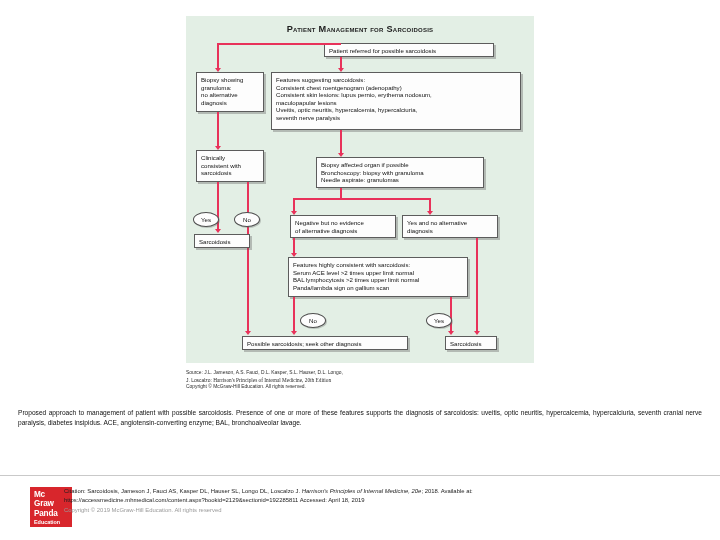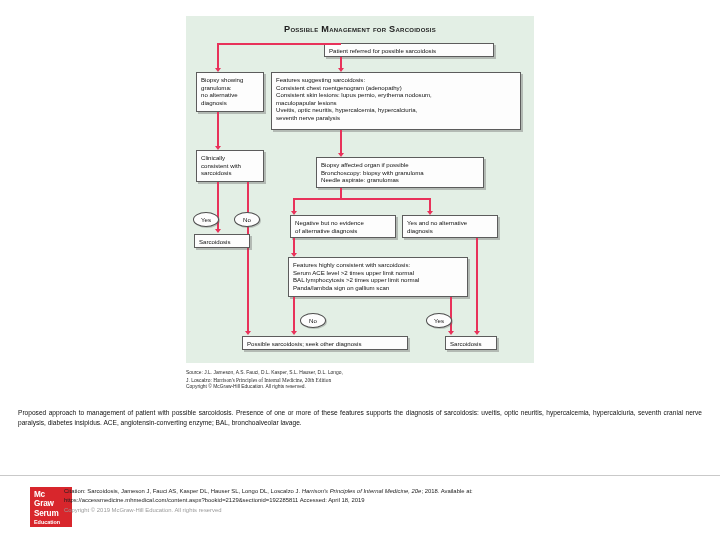--- a/index.html
+++ b/index.html
@@ -59,21 +59,21 @@
   #logo .edu{font-size:5.4px;font-weight:bold;letter-spacing:0;}
   #footer-text{position:absolute;left:64px;top:487px;width:650px;font-size:5.9px;line-height:9.4px;color:#1d1d1d;}
   #footer-text .ital{font-style:italic;}
   #footer-text .copy{color:#9a9a9a;}
 </style>
 </head>
 <body>
 
 <div id="figure-panel">
 
-  <div id="figure-title">Possible Management for Sarcoidosis</div>
+  <div id="figure-title">Patient Management for Sarcoidosis</div>
 
   <div class="node" style="left:138px;top:27px;width:170px;height:14px;">
     <div>Patient referred for possible sarcoidosis</div>
   </div>
 
   <div class="vline" style="left:154px;top:41px;height:8px;"></div>
   <div class="hline" style="left:31px;top:27px;width:124px;"></div>
   <div class="vline" style="left:31px;top:27px;height:22px;"></div>
   <div class="vline" style="left:31px;top:41px;height:12px;"></div>
   <div class="arrow" style="left:28.6px;top:52px;"></div>
@@ -188,21 +188,21 @@
   <div>Copyright © McGraw-Hill Education. All rights reserved.</div>
 </div>
 
 <div id="caption">Proposed approach to management of patient with possible sarcoidosis. Presence of one or more of these features supports the diagnosis of sarcoidosis: uveitis, optic neuritis, hypercalcemia, hypercalciuria, seventh cranial nerve paralysis, diabetes insipidus. ACE, angiotensin-converting enzyme; BAL, bronchoalveolar lavage.</div>
 
 <div id="footer-rule"></div>
 
 <div id="logo">
   <div>Mc</div>
   <div>Graw</div>
-  <div>Serum</div>
+  <div>Panda</div>
   <div class="edu">Education</div>
 </div>
 
 <div id="footer-text">
   <div><span>Citation: Sarcoidosis, Jameson J, Fauci AS, Kasper DL, Hauser SL, Longo DL, Loscalzo J. </span><span class="ital">Harrison's Principles of Internal Medicine, 20e</span><span>; 2018. Available at:</span></div>
   <div>https://accessmedicine.mhmedical.com/content.aspx?bookid=2129&amp;sectionid=192285811 Accessed: April 18, 2019</div>
   <div class="copy">Copyright © 2019 McGraw-Hill Education. All rights reserved</div>
 </div>
 
 </body></html>

